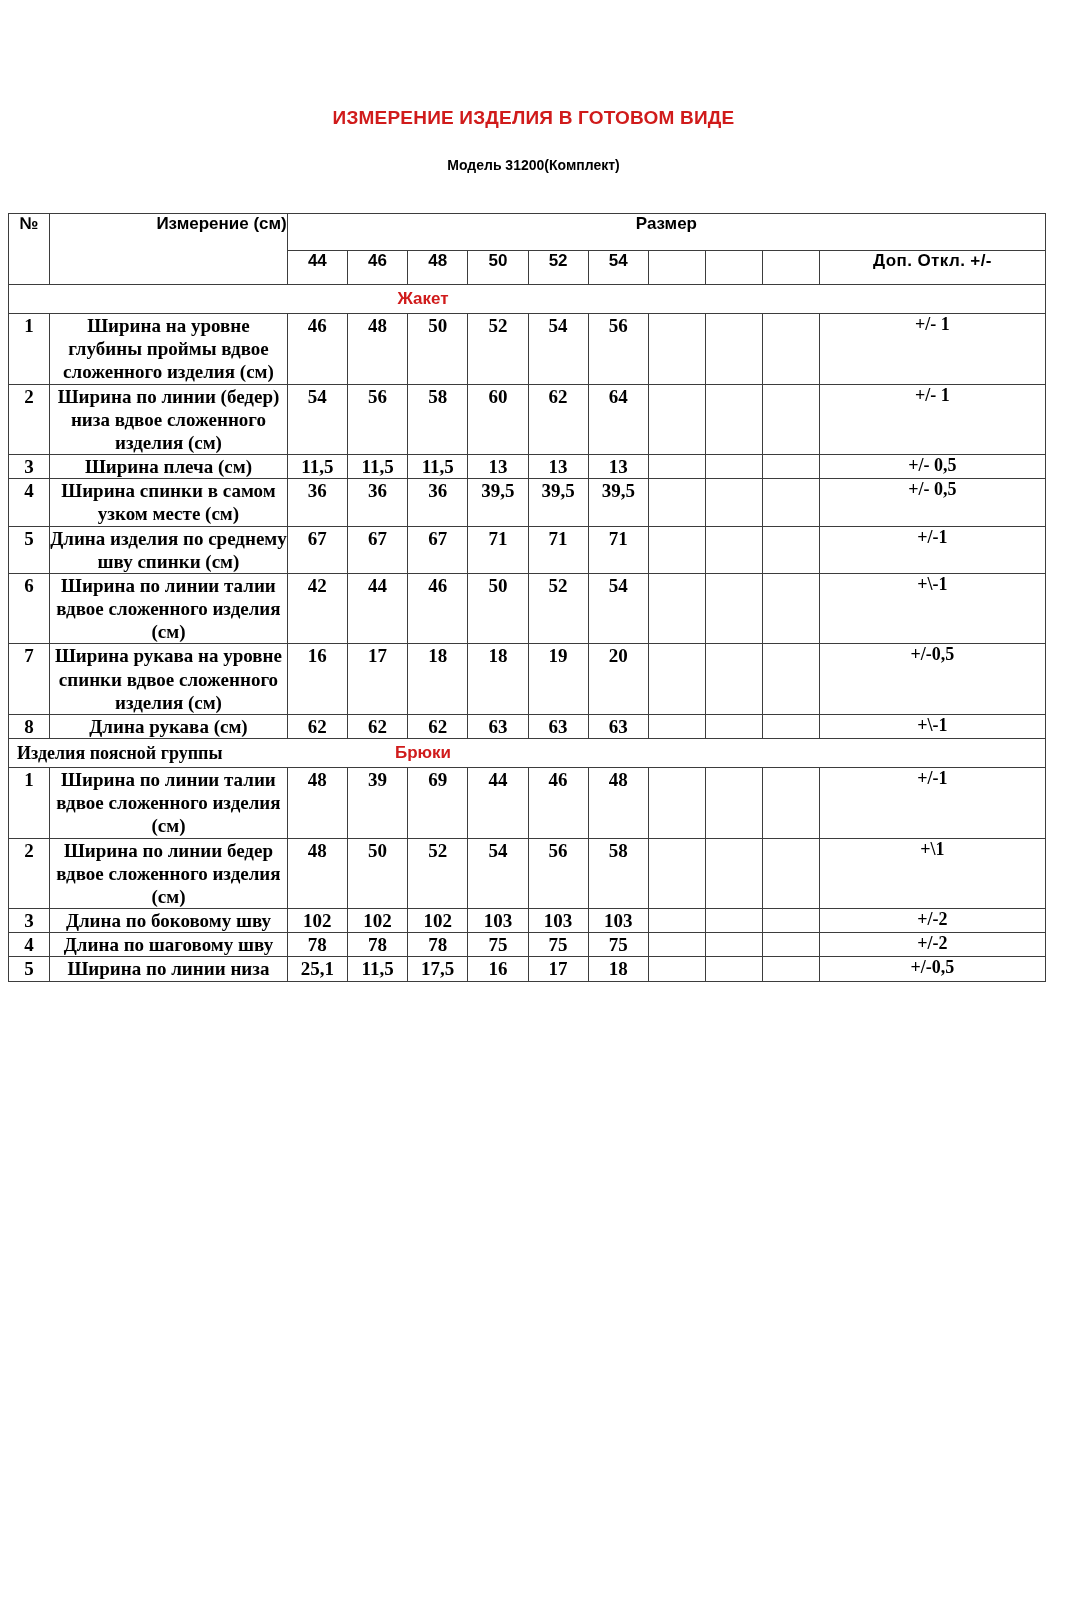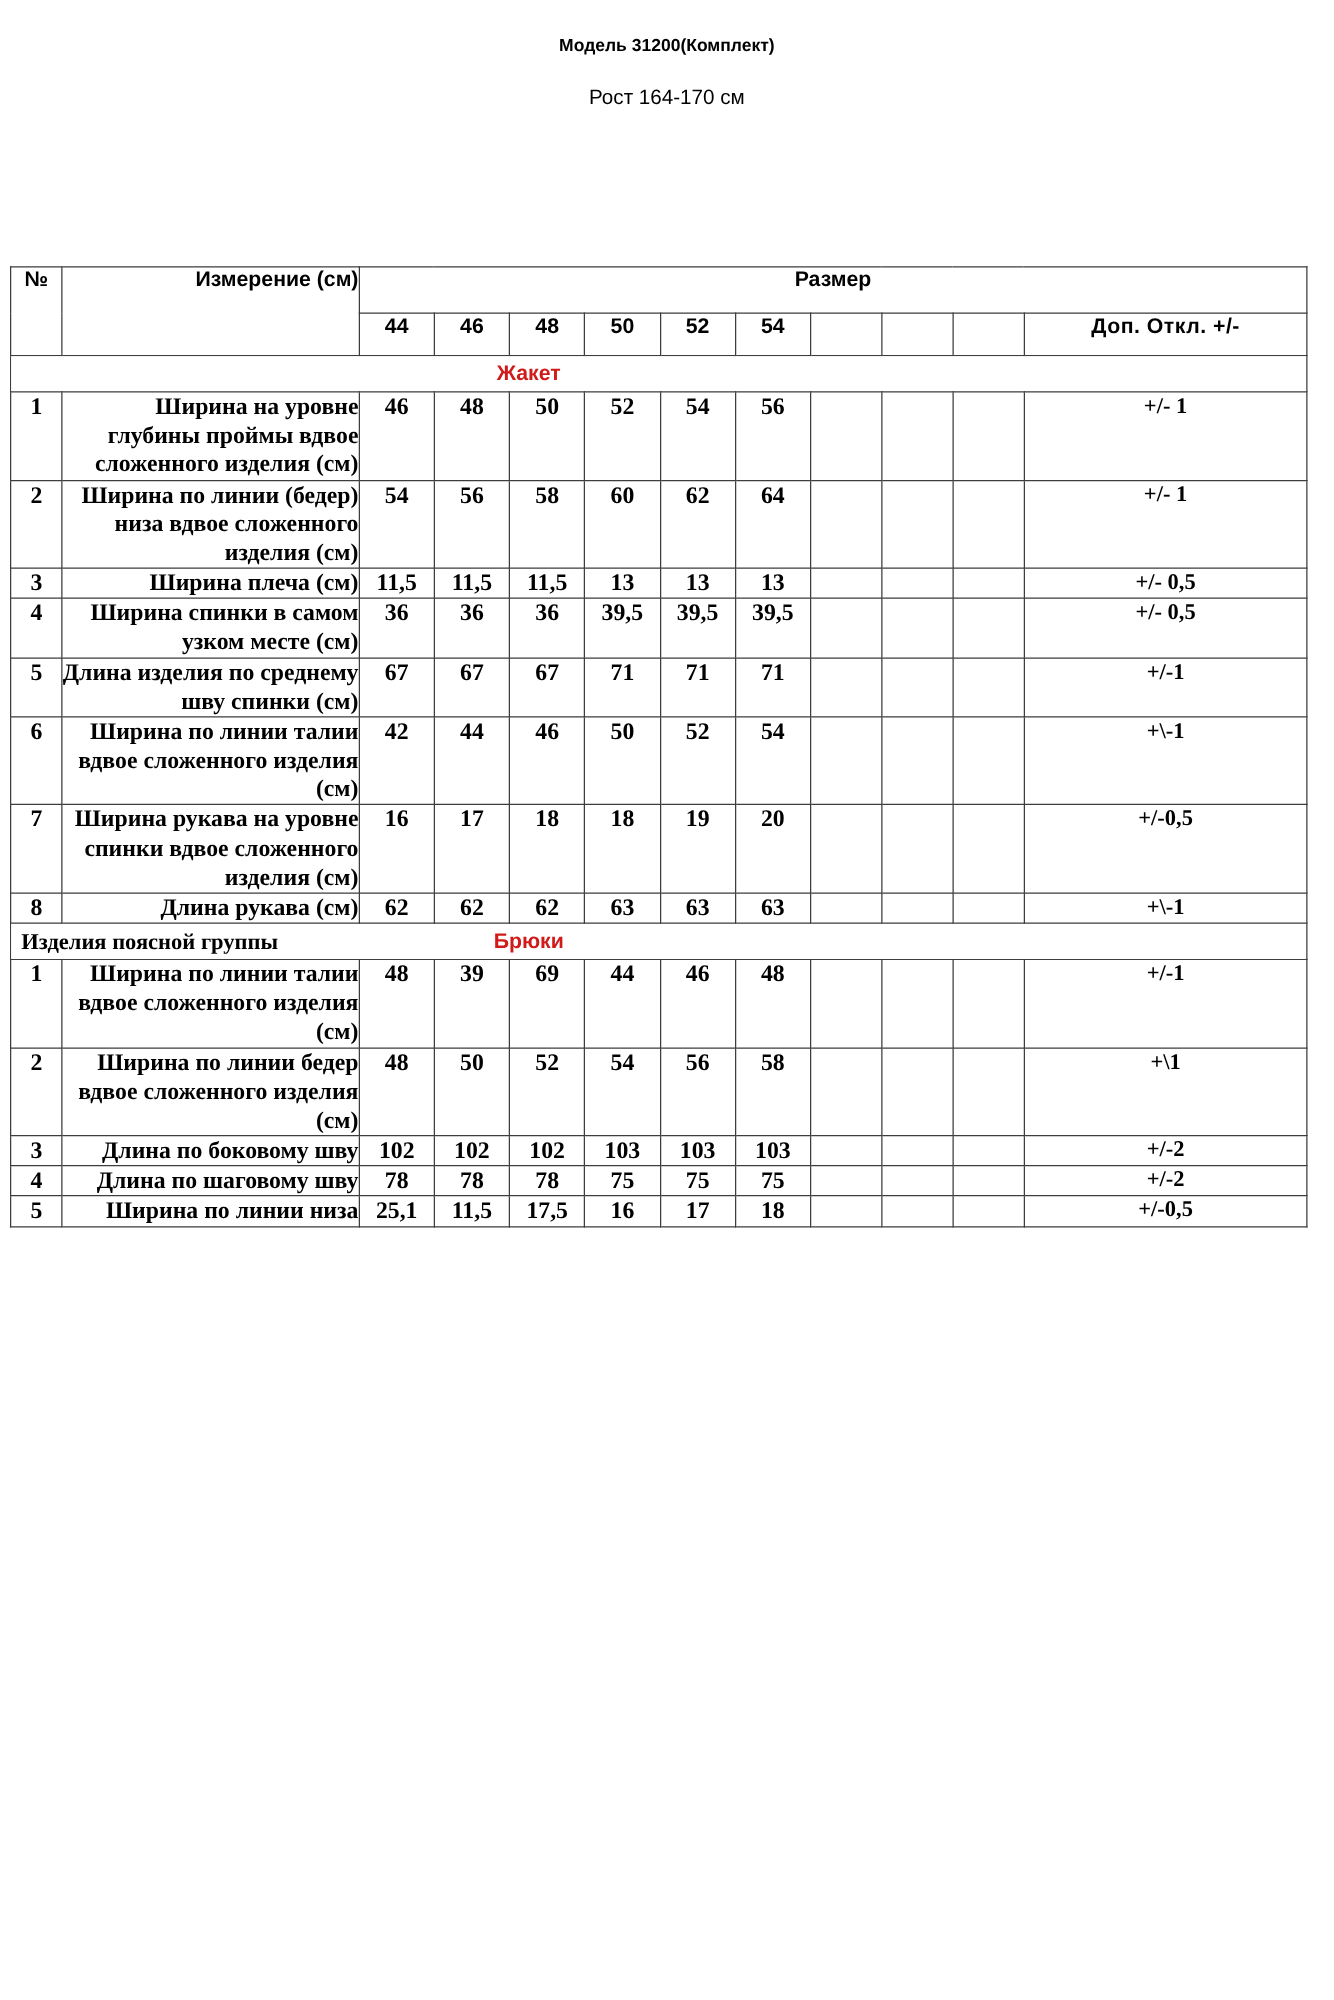--- a/index.html
+++ b/index.html
@@ -163,21 +163,21 @@
     font-weight: bold;
     font-size: 19px;
     text-align: center;
     padding-top: 3px;
     line-height: 1.22;
   }
   td.cell-name {
     font-family: "Liberation Serif", serif;
     font-weight: bold;
     font-size: 19px;
-    text-align: right;
+    text-align: center;
     padding: 3px 2px 3px 9px;
     line-height: 1.22;
   }
   td.cell-val {
     font-family: "Liberation Serif", serif;
     font-weight: bold;
     font-size: 19px;
     text-align: center;
     padding-top: 3px;
     line-height: 1.22;
@@ -192,22 +192,22 @@
     text-align: center;
     padding-top: 3px;
     line-height: 1.22;
   }
 </style>
 </head>
 <body>
 
 <div class="page">
 
+  <div class="doc-title">ИЗМЕРЕНИЕ ИЗДЕЛИЯ В ГОТОВОМ ВИДЕ</div>
   <div class="doc-model">Модель 31200(Комплект)</div>
-  <div class="doc-height">Рост 164-170 см</div>
 
   <div class="table-wrap">
     <table class="meas">
       <colgroup>
         <col class="c-num">
         <col class="c-name">
         <col class="c-size">
           <col class="c-size">
           <col class="c-size">
         <col class="c-size">

